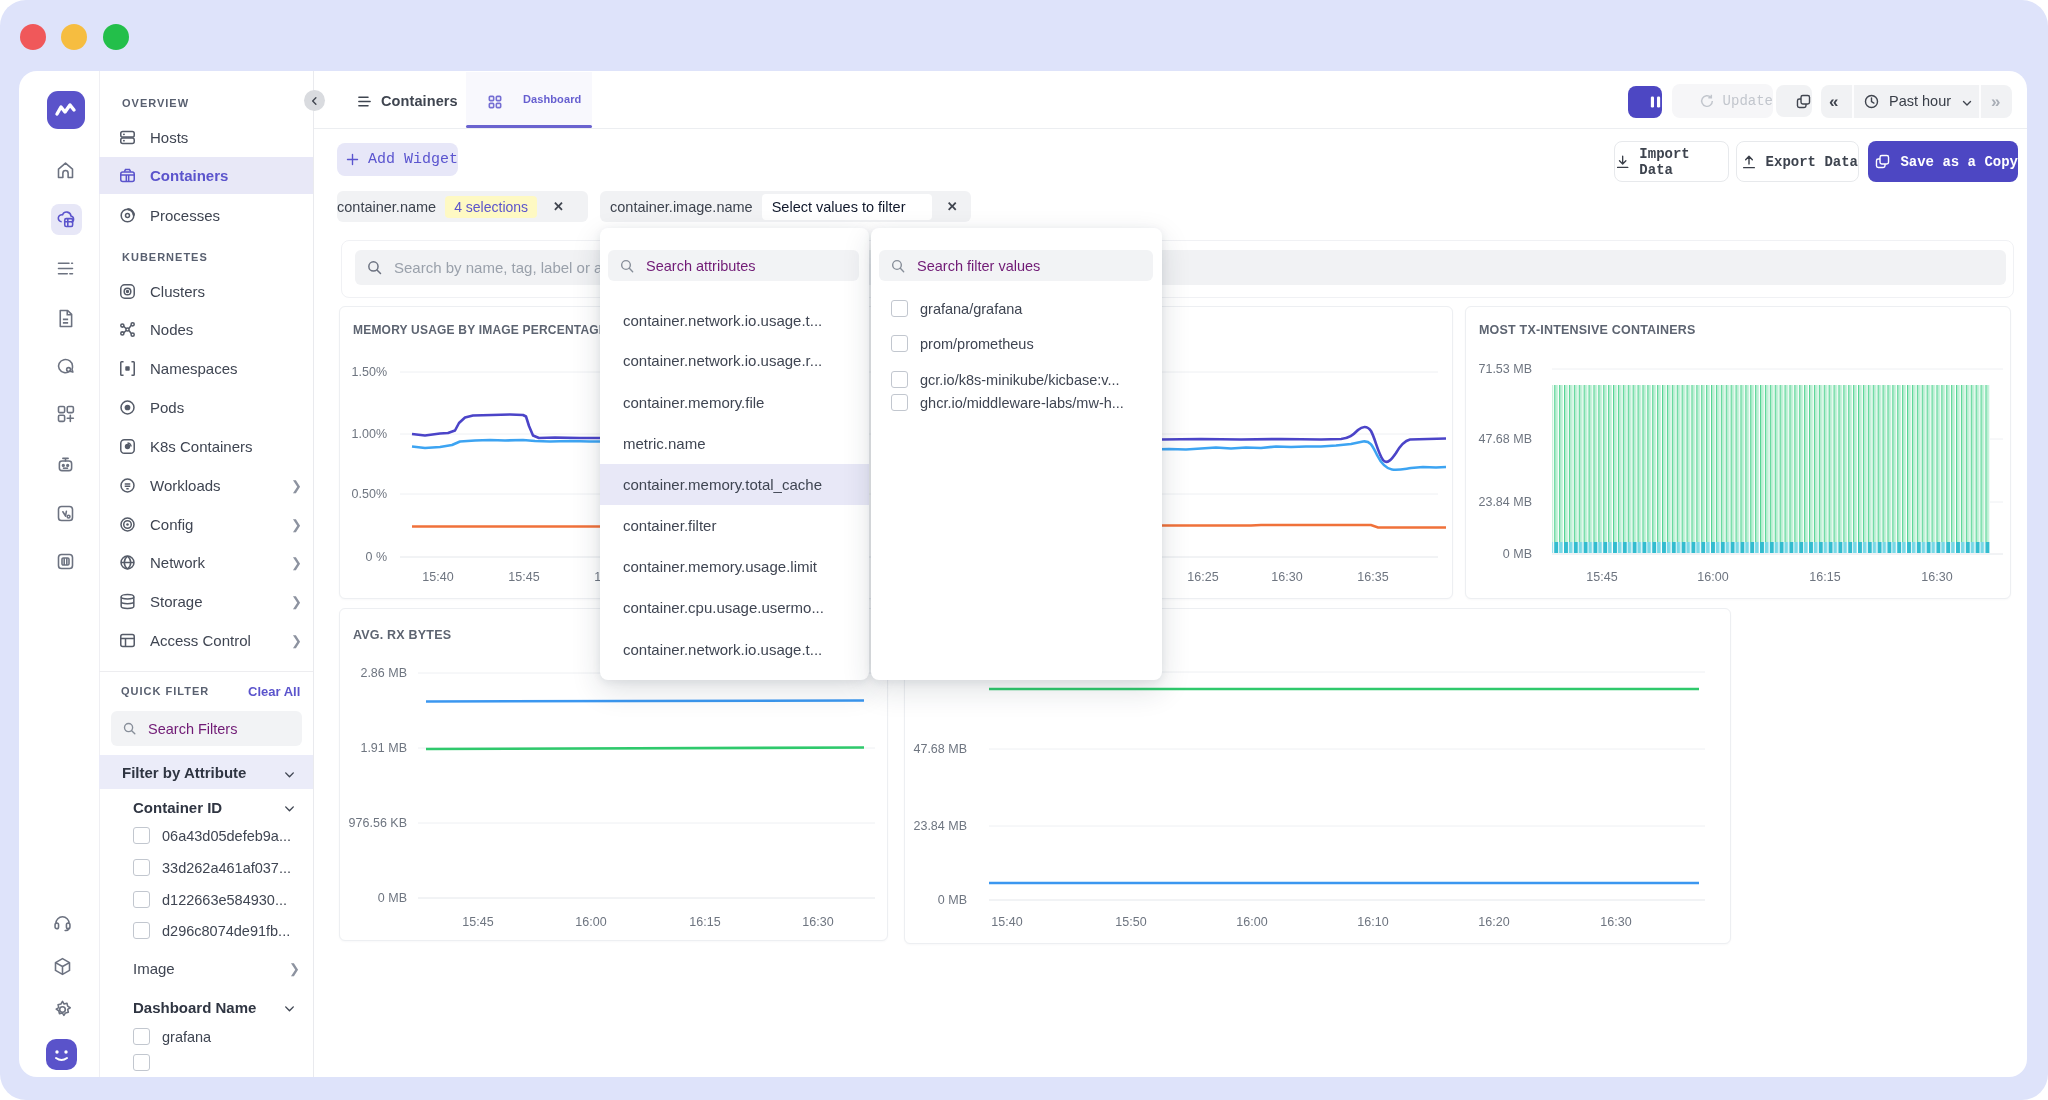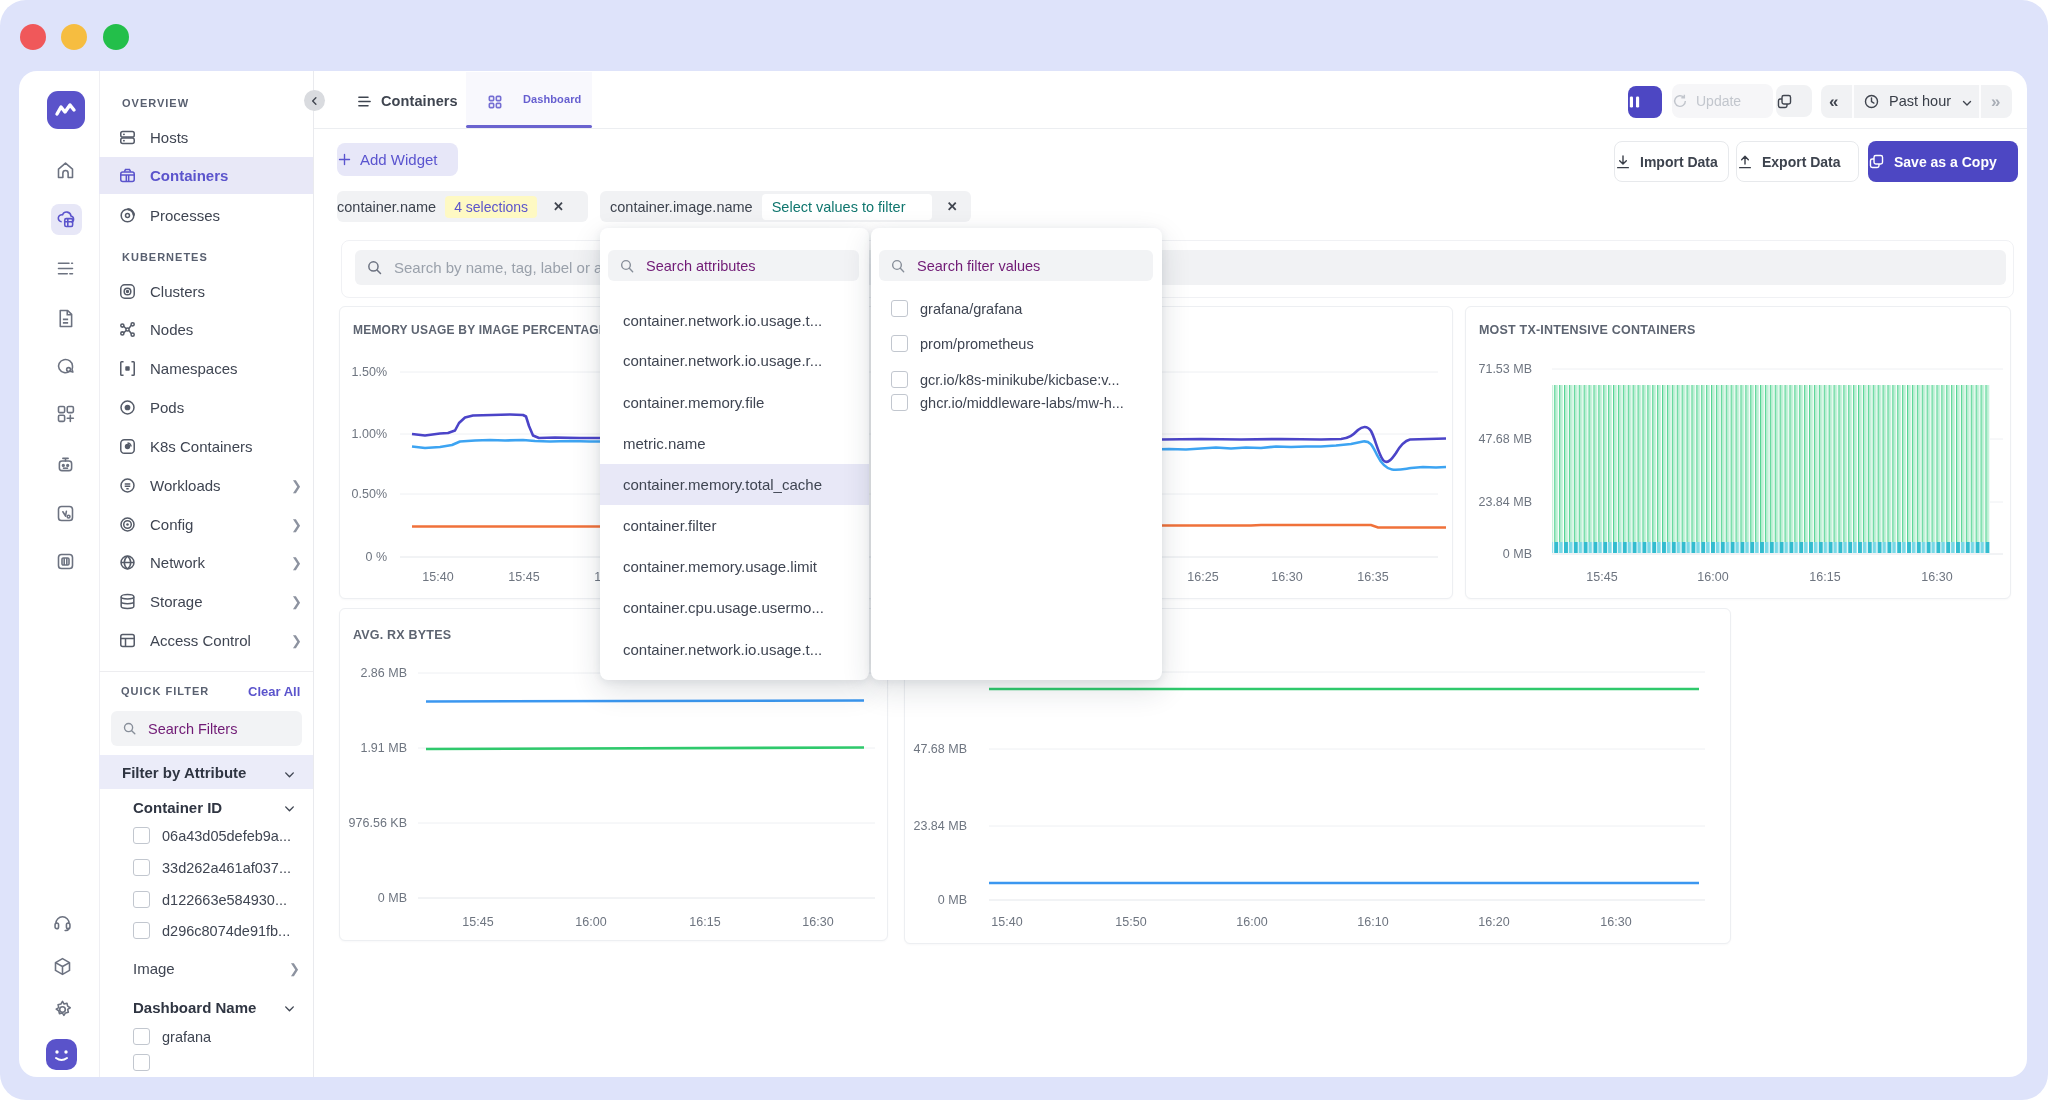--- a/index.html
+++ b/index.html
@@ -14,21 +14,21 @@
 #raildiv{position:absolute;left:99px;top:71px;width:1px;height:1006px;background:#efeff3;}
 #sidediv{position:absolute;left:313px;top:71px;width:1px;height:1006px;background:#e9eaee;}
 #tabborder{position:absolute;left:314px;top:128px;width:1713px;height:1px;background:#eceef1;}
 .icon{position:absolute;color:#6c7280;}
 
 .seclabel{position:absolute;font-size:11px;font-weight:bold;letter-spacing:1px;color:#596070;}
 .srow{position:absolute;left:118px;font-size:15px;color:#3f4552;display:flex;align-items:center;gap:13px;height:22px;}
 .srow svg{flex:0 0 auto;}
 .chev{position:absolute;color:#8d93a0;font-size:13px;}
 
-.btn{position:absolute;display:flex;align-items:center;justify-content:flex-start;gap:9px;border-radius:8px;font-size:14px;font-weight:bold;}
+.btn{position:absolute;display:flex;align-items:center;justify-content:flex-end;gap:9px;border-radius:8px;font-size:14px;font-weight:bold;font-family:Liberation Mono, monospace;}
 .btn.light{background:#f1f2f4;color:#3d434e;}
 .btn.white{background:#fff;border:1px solid #e7e9ec;color:#3d434e;}
 .btn.purple{background:#4d47c3;color:#fff;}
 
 .chip{position:absolute;height:31px;background:#f1f2f4;border-radius:6px;display:flex;align-items:center;font-size:14.5px;color:#3d434e;}
 
 .panel{position:absolute;background:#fff;border:1px solid #edeff2;border-radius:6px;box-shadow:0 1px 2px rgba(30,41,59,.03);}
 .panel svg{position:absolute;left:0;top:0;}
 .ptitle{font-size:12.5px;font-weight:bold;fill:#5d6471;letter-spacing:.2px;}
 .axis{font-size:12.5px;fill:#6e7580;}
@@ -295,21 +295,21 @@
           <path d="M15.5 15.5 v2.5 a2.5 2.5 0 0 1 -2.5 2.5 H6 a2.5 2.5 0 0 1 -2.5 -2.5 V11 a2.5 2.5 0 0 1 2.5 -2.5 h2.5"></path>
         </svg>Save as a Copy</div>
 
 <div class="chip" style="left:337px;top:191px;width:251px;">
 <span style="">container.name</span>
 <span style="margin-left:9px;background:#fef9c3;color:#5b54cc;border-radius:4px;padding:3px 9px;font-size:14px;">4 selections</span>
 <span style="margin-left:16px;font-size:13px;color:#40454f;font-weight:bold;">✕</span>
       </div>
 <div class="chip" style="left:600px;top:191px;width:371px;">
 <span style="margin-left:10px;">container.image.name</span>
-<span style="margin-left:9px;background:#fff;border-radius:4px;padding:5px 10px;font-size:14.5px;color:#0f766e;width:170px;">Select values to filter</span>
+<span style="margin-left:9px;background:#fff;border-radius:4px;padding:5px 10px;font-size:14.5px;color:#0f172a;width:170px;">Select values to filter</span>
 <span style="margin-left:15px;font-size:13px;color:#40454f;font-weight:bold;">✕</span>
       </div>
 
 <div class="abs" style="left:341px;top:240px;width:1673px;height:58px;background:#fff;border:1px solid #f0f1f4;border-radius:8px;"></div>
 <div class="abs" style="left:355px;top:250px;width:1651px;height:35px;background:#f1f2f4;border-radius:6px;"></div>
 <svg class="abs" style="left:366px;top:259px;" width="17" height="17" viewBox="0 0 24 24" fill="none" stroke="#6c7280" stroke-width="2.1">
         <circle cx="10.5" cy="10.5" r="6.5"></circle>
         <path d="M15.5 15.5 L20.5 20.5" stroke-linecap="round"></path>
       </svg>
 <div class="abs" style="left:394px;top:259px;font-size:15px;color:#9aa1ab;">Search by name, tag, label or attributes</div>

